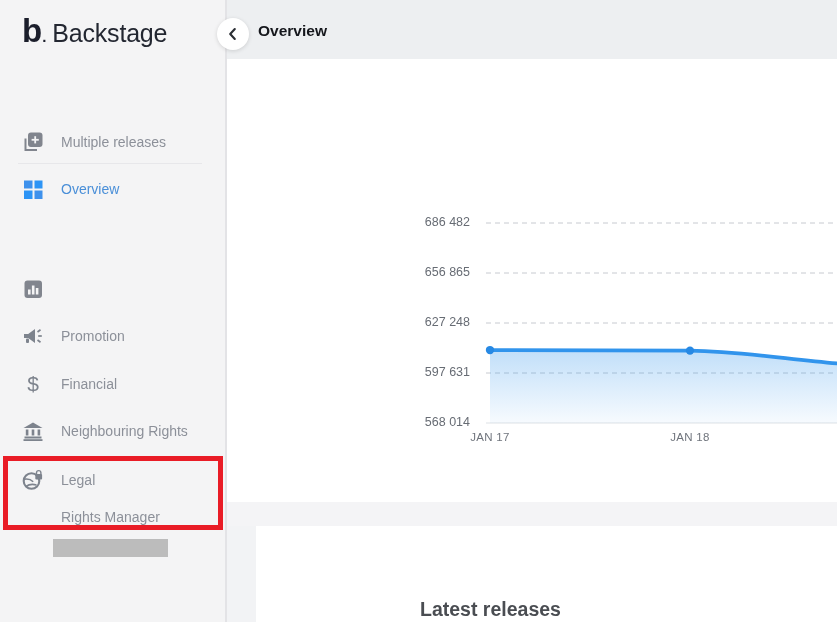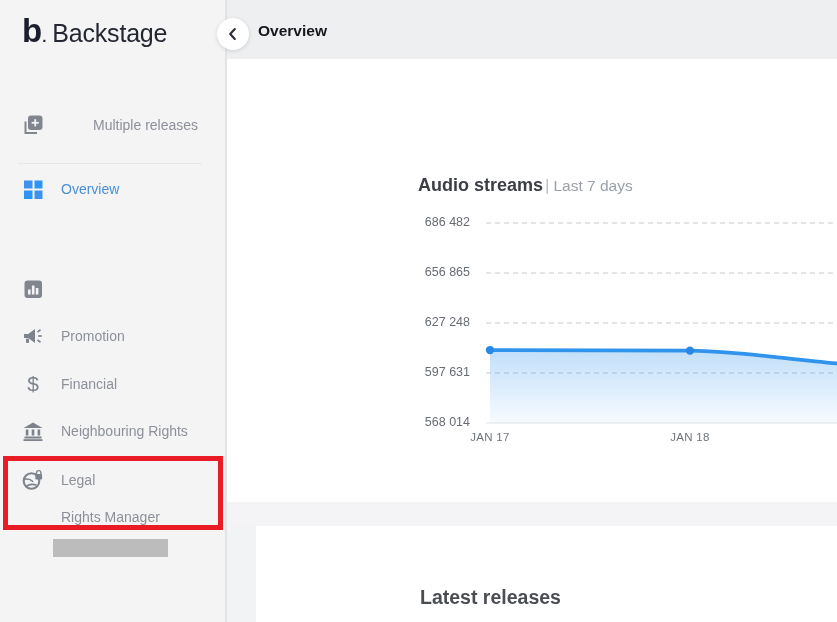--- a/index.html
+++ b/index.html
@@ -49,40 +49,40 @@
 
   .chart { position:absolute; left:0; top:146px; width:610px; height:250px; }
   .chart svg { position:absolute; left:0; top:0; }
   .ytick { position:absolute; left:143px; width:100px; text-align:right; font-size:12.5px; color:#676c74; }
   .xtick { position:absolute; top:226px; width:90px; text-align:center; font-size:11.5px; color:#70757d; letter-spacing:0.3px; }
 
   .gap-band { position:absolute; left:0; top:502px; width:610px; height:24px; background:#f4f4f6; }
   .bottom-row { position:absolute; left:0; top:526px; width:610px; height:96px; display:flex; }
   .bottom-gutter { width:29px; height:100%; background:#f2f3f5; }
   .bottom-card { flex:1; background:#fff; position:relative; }
-  .latest-title { position:absolute; left:164px; top:60px; font-size:19.5px; font-weight:700; color:#4a4d52; }
+  .latest-title { position:absolute; left:164px; top:72px; font-size:19.5px; font-weight:700; color:#4a4d52; }
 
   
   .red-box { position:absolute; left:3px; top:456px; width:220px; height:74px;
              border:5px solid #e91c26; z-index:10; pointer-events:none; }
 </style>
 </head>
 <body>
 
 <div class="page">
 
   <div class="sidebar">
     <div class="logo">
       <span class="logo-mark">b</span>
       <span class="logo-dot">.</span>
       <span class="logo-name">Backstage</span>
     </div>
 
 
-    <div class="nav-item" style="top:113px;height:24px;gap:32px;">
+    <div class="nav-item" style="top:130px;height:24px;">
       <span class="nav-icon">
         <svg width="24" height="24" viewBox="0 0 24 24">
           <polyline points="4.5,8.5 4.5,20 16,20" fill="none" stroke="#81858e" stroke-width="2"></polyline>
           <rect x="7" y="2.5" width="14.5" height="14.5" rx="3" fill="#81858e"></rect>
           <line x1="14.2" y1="6.2" x2="14.2" y2="13.4" stroke="#f4f4f5" stroke-width="1.8"></line>
           <line x1="10.6" y1="9.8" x2="17.8" y2="9.8" stroke="#f4f4f5" stroke-width="1.8"></line>
         </svg>
       </span>
       <span class="nav-label">Multiple releases</span>
     </div>
@@ -167,23 +167,20 @@
 
     <div class="redacted"></div>
   </div>
 
   <div class="main">
     <div class="topbar">
       <span class="topbar-title">Overview</span>
     </div>
 
     <div class="chart-card">
-      <div class="chart-sub">
-        <span>Audio streams</span><span class="sep">|</span><span class="period">Last 7 days</span>
-      </div>
       <div class="chart" id="chart">
         <svg id="chart-svg" width="610" height="250">
           <defs>
             <linearGradient id="areaGrad" x1="0" y1="0" x2="0" y2="1">
               <stop offset="0%" stop-color="#3194ec" stop-opacity="0.30"></stop>
               <stop offset="100%" stop-color="#3194ec" stop-opacity="0.04"></stop>
             </linearGradient>
           </defs>
         <line x1="259" x2="610" y1="18" y2="18" stroke="#c7cad0" stroke-width="1" stroke-dasharray="5 4"></line>
             <line x1="259" x2="610" y1="68" y2="68" stroke="#c7cad0" stroke-width="1" stroke-dasharray="5 4"></line>

